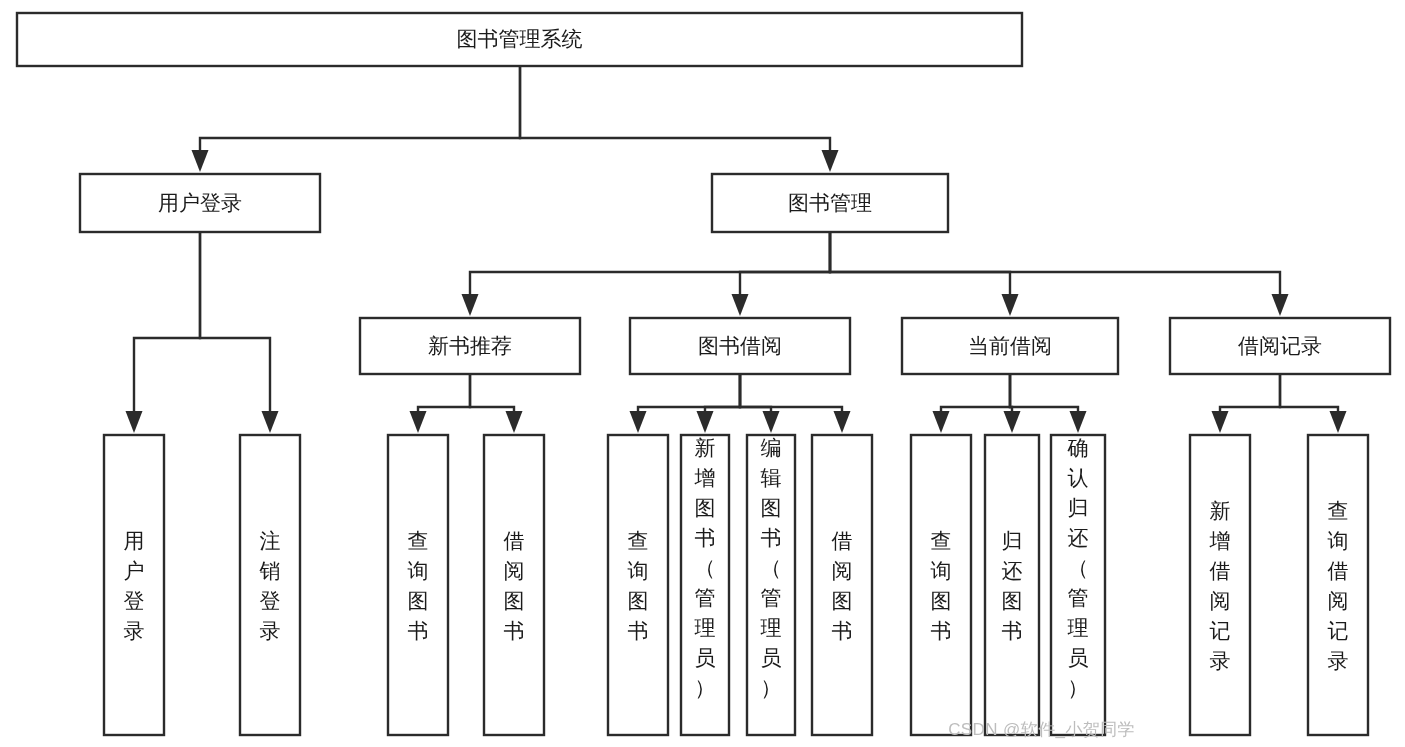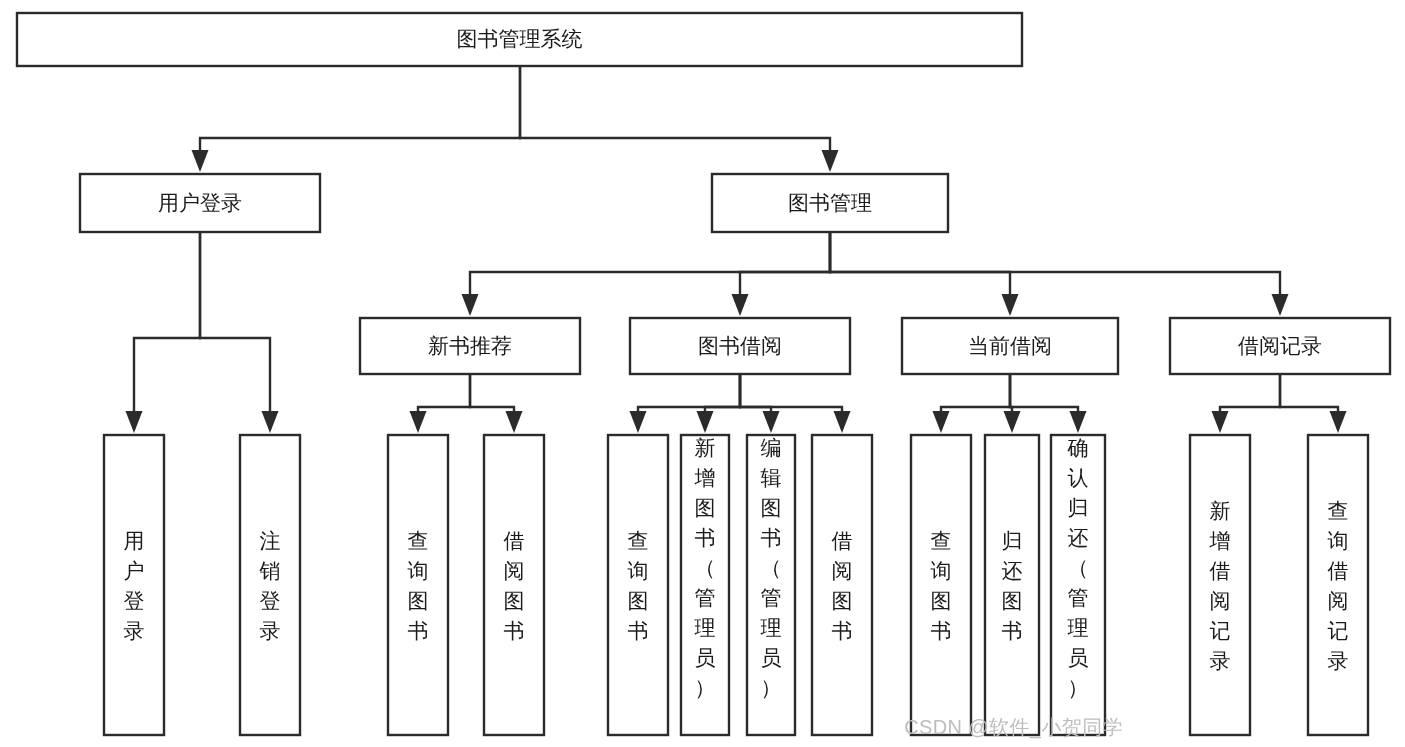--- a/index.html
+++ b/index.html
@@ -51,24 +51,24 @@
     dominant-baseline: middle;
   }
   .node-label-v {
     fill: #1b1b1b;
     font-family: "Liberation Sans", "DejaVu Sans", sans-serif;
     font-size: 21px;
     text-anchor: middle;
   }
   .watermark-text {
     position: absolute;
-    right: 20px;
+    right: 8px;
     bottom: 6px;
     font-family: "Liberation Sans", "DejaVu Sans", sans-serif;
-    font-size: 20px;
+    font-size: 17px;
     color: #bdbdbd;
     letter-spacing: 0.4px;
     white-space: nowrap;
     user-select: none;
   }
 </style>
 </head>
 <body>
 
 <div id="diagram-root">

